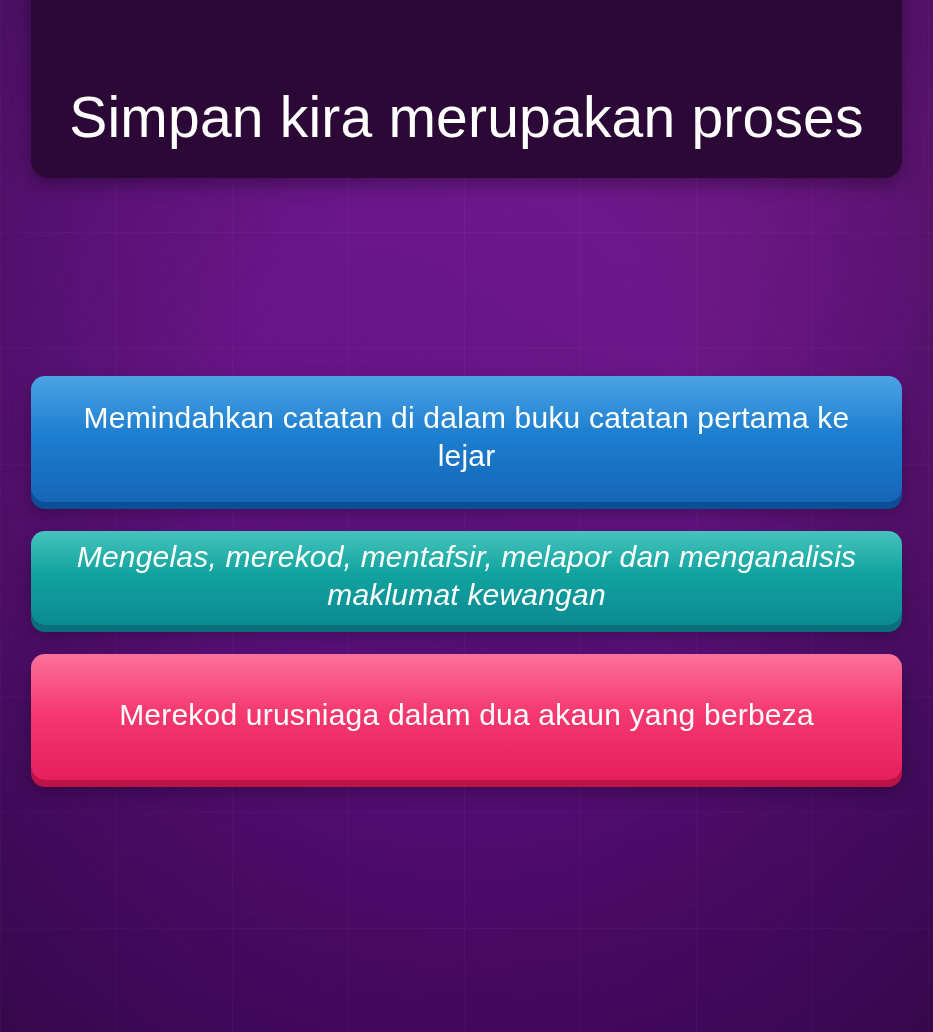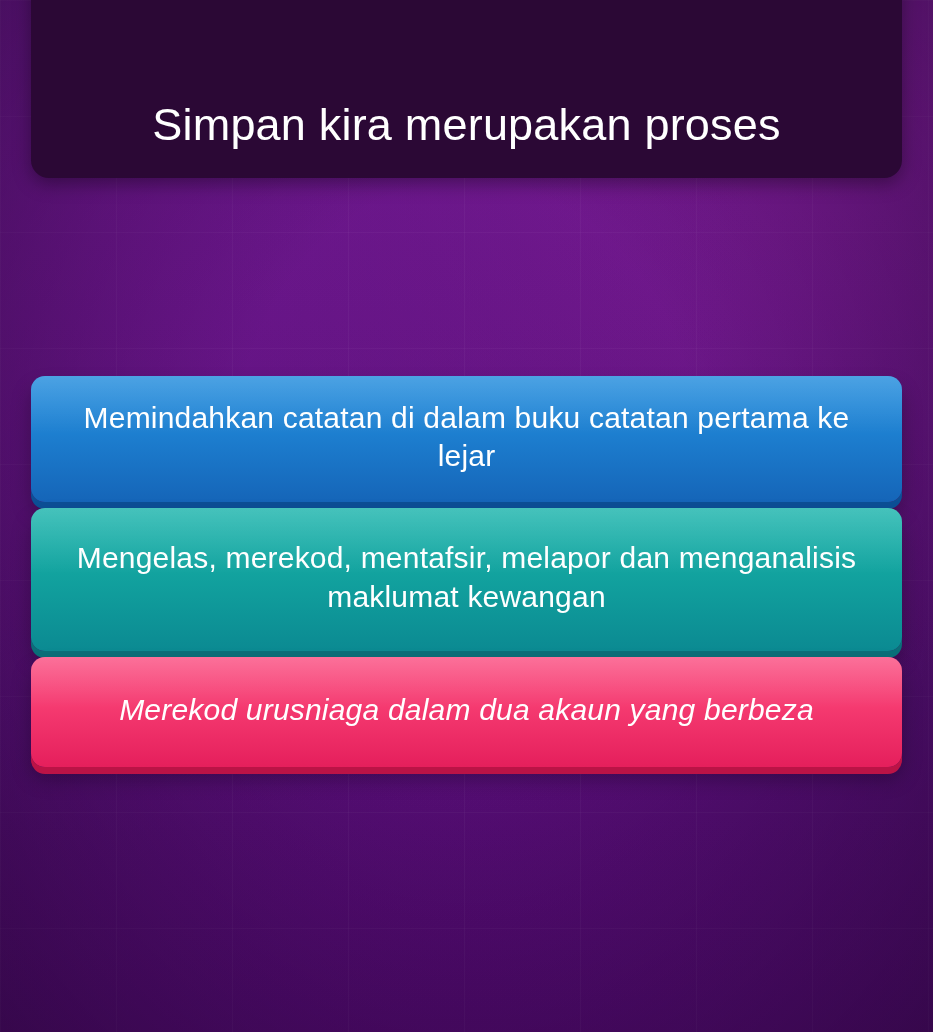--- a/index.html
+++ b/index.html
@@ -54,39 +54,39 @@
     background: #2b0835;
     border-radius: 18px;
     box-shadow: 0 6px 18px rgba(0,0,0,0.35);
     display: flex;
     align-items: flex-end;
     justify-content: center;
     padding: 0 34px 24px 34px;
   }
   .question-text {
     color: #ffffff;
-    font-size: 45px;
+    font-size: 57px;
     line-height: 1.28;
     text-align: center;
     font-weight: 400;
     letter-spacing: 0.2px;
   }
 
   
   .answers {
     position: absolute;
     left: 31px;
     top: 376px;
     width: 871px;
   }
   .answer {
     position: relative;
     box-sizing: border-box;
     border-radius: 14px;
-    margin-bottom: 6px;
+    margin-bottom: 29px;
     padding: 16px 26px 20px 26px;
     text-align: center;
     color: #ffffff;
     font-size: 30px;
     line-height: 1.28;
     letter-spacing: 0.2px;
     display: flex;
     align-items: center;
     justify-content: center;
     box-shadow: 0 6px 0 rgba(0,0,0,0.28), 0 10px 18px rgba(0,0,0,0.25);
@@ -106,34 +106,34 @@
     position: relative;
     z-index: 2;
   }
 
   .a1 {
     height: 126px;
     background: linear-gradient(180deg, #1f8bdd 0%, #1d7fd0 45%, #1565b8 100%);
     box-shadow: 0 7px 0 #0c4f96, 0 12px 20px rgba(0,0,0,0.28);
   }
   .a2 {
-    height: 143px;
+    height: 94px;
     background: linear-gradient(180deg, #17b3ab 0%, #12a39f 45%, #0b8a92 100%);
     box-shadow: 0 7px 0 #0a6f79, 0 12px 20px rgba(0,0,0,0.28);
+    font-style: italic;
   }
   .a3 {
     height: 176px;
     background: linear-gradient(180deg, #f6a11f 0%, #f3901b 45%, #ec7316 100%);
     box-shadow: 0 7px 0 #c65a0c, 0 12px 20px rgba(0,0,0,0.28);
   }
   .a4 {
-    height: 110px;
+    height: 126px;
     background: linear-gradient(180deg, #fa4d80 0%, #f53a70 45%, #e51f5c 100%);
     box-shadow: 0 7px 0 #bb1346, 0 12px 20px rgba(0,0,0,0.28);
-    font-style: italic;
   }
 </style>
 </head>
 <body>
 
 <div class="stage">
 
   <div class="bg-grid"></div>
   <div class="bg-vignette"></div>
 

